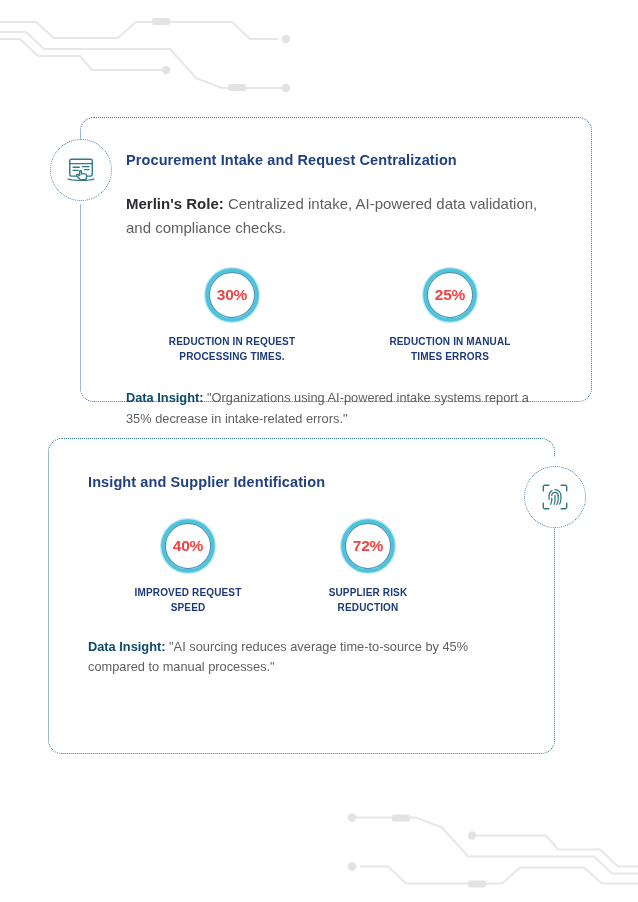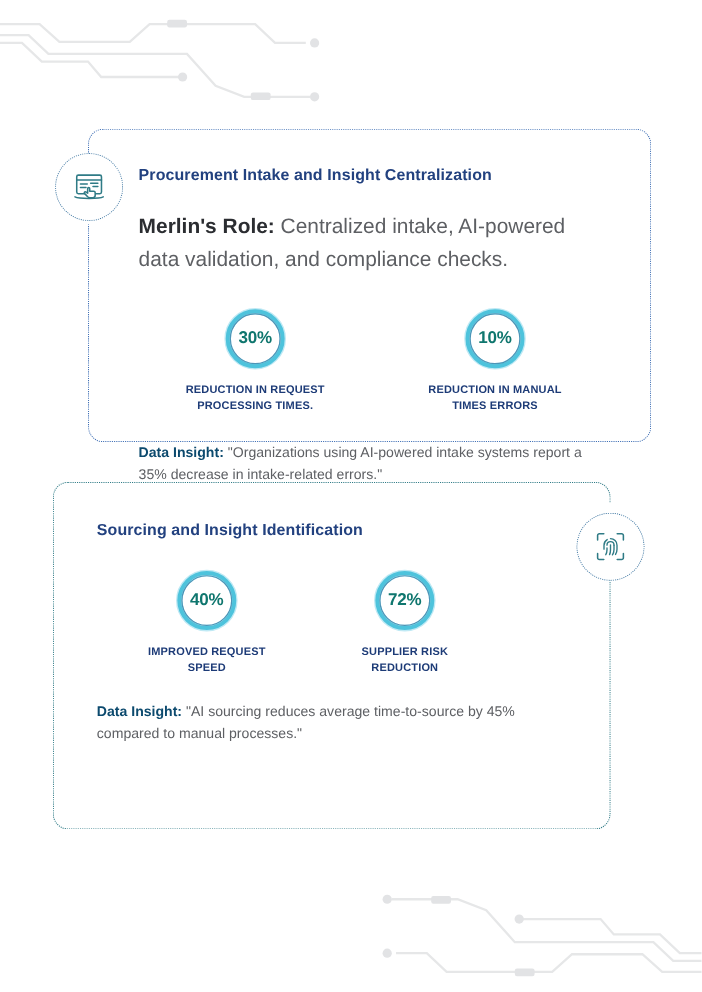--- a/index.html
+++ b/index.html
@@ -63,21 +63,21 @@
 
   .card-title{
     font-size:14.5px;
     font-weight:bold;
     color:#22417f;
     letter-spacing:.1px;
     margin:0 0 24px 0;
   }
 
   .role-line{
-    font-size:19px;
+    font-size:15px;
     line-height:1.58;
     color:#5d5f63;
     margin:0;
   }
   .role-line b{color:#2b2d31;font-weight:bold;}
 
   
   .stats{
     display:flex;
     margin:26px 0 0 0;
@@ -89,21 +89,21 @@
 
   .ring{
     position:relative;
     width:60px;height:60px;
     margin:0 auto 10px auto;
   }
   .ring svg{display:block;width:60px;height:60px;}
   .ring-value{
     position:absolute;left:0;top:0;width:60px;height:60px;
     display:flex;align-items:center;justify-content:center;
-    font-size:15.5px;font-weight:bold;color:#0f766e;
+    font-size:15.5px;font-weight:bold;color:#ef4444;
     letter-spacing:-.2px;
   }
   .stat-label{
     font-size:10px;
     font-weight:bold;
     color:#1d3b77;
     line-height:1.45;
     letter-spacing:.15px;
   }
 
@@ -157,21 +157,21 @@
       <path d="M4 9.2 H28"></path>
       <path d="M7.6 13 H14.2 M7.6 16.4 H13"></path>
       <path d="M17.5 12.4 H24.5 M19.8 15.6 H24.5"></path>
       <path d="M2.3 25.6 C6 27.6 26 27.6 29.7 25.6"></path>
       <path d="M14.6 17.6 v4.4 l-1.9-1.3 c-.9-.5-1.9.7-1.2 1.5 l3.1 3.3 c.6.6 1.3.9 2.1.9 h2.9 c1.3 0 2.3-1 2.3-2.3 v-2.6 c0-.8-.6-1.4-1.4-1.4 h-3.9 v-2.5 c0-.6-.5-1.1-1-1.1 s-1 .5-1 1.1z" fill="#ffffff"></path>
     </g>
   </svg>
 </div>
 
 <div class="card-inner inner-1">
-  <h2 class="card-title">Procurement Intake and Insight Centralization</h2>
+  <h2 class="card-title">Procurement Intake and Request Centralization</h2>
 
   <p class="role-line">
     <b>Merlin's Role:</b><span> Centralized intake, AI-powered data validation, and compliance checks.</span>
   </p>
 
   <div class="stats">
     <div class="stat">
       <div class="ring">
         <svg viewBox="0 0 60 60">
           <circle cx="30" cy="30" r="25" fill="none" stroke="#bfe9f4" stroke-width="6"></circle>
@@ -182,21 +182,21 @@
       </div>
       <div class="stat-label">REDUCTION IN REQUEST PROCESSING TIMES.</div>
     </div>
     <div class="stat">
       <div class="ring">
         <svg viewBox="0 0 60 60">
           <circle cx="30" cy="30" r="25" fill="none" stroke="#bfe9f4" stroke-width="6"></circle>
           <circle cx="30" cy="30" r="25" fill="none" stroke="#4ec3dc" stroke-width="3.6"></circle>
           <circle cx="30" cy="30" r="22.6" fill="none" stroke="#2f7fa8" stroke-width="1.1" opacity=".8"></circle>
         </svg>
-        <div class="ring-value">10%</div>
+        <div class="ring-value">25%</div>
       </div>
       <div class="stat-label">REDUCTION IN MANUAL TIMES ERRORS</div>
     </div>
   </div>
 
   <p class="insight">
     <b>Data Insight:</b><span> "Organizations using AI-powered intake systems report a 35% decrease in intake-related errors."</span>
   </p>
 </div>
 
@@ -217,21 +217,21 @@
       <path d="M9.7 18.4 v-3.9 c0-2.3 1.2-4.3 3.1-5.4"></path>
       <path d="M19.4 14.5 v4.2 c0 1.9-.5 3.7-1.5 5.2"></path>
       <path d="M12.6 14.5 c0-1.9 1.5-3.4 3.4-3.4 s3.4 1.5 3.4 3.4"></path>
       <path d="M12.6 17.3 v1.6 c0 1.8-.4 3.4-1.2 4.9"></path>
       <path d="M16 14.2 v5 c0 1.6-.3 3.1-.9 4.5"></path>
     </g>
   </svg>
 </div>
 
 <div class="card-inner inner-2">
-  <h2 class="card-title">Sourcing and Insight Identification</h2>
+  <h2 class="card-title">Insight and Supplier Identification</h2>
 
 
   <div class="stats">
     <div class="stat">
       <div class="ring">
         <svg viewBox="0 0 60 60">
           <circle cx="30" cy="30" r="25" fill="none" stroke="#bfe9f4" stroke-width="6"></circle>
           <circle cx="30" cy="30" r="25" fill="none" stroke="#4ec3dc" stroke-width="3.6"></circle>
           <circle cx="30" cy="30" r="22.6" fill="none" stroke="#2f7fa8" stroke-width="1.1" opacity=".8"></circle>
         </svg>

